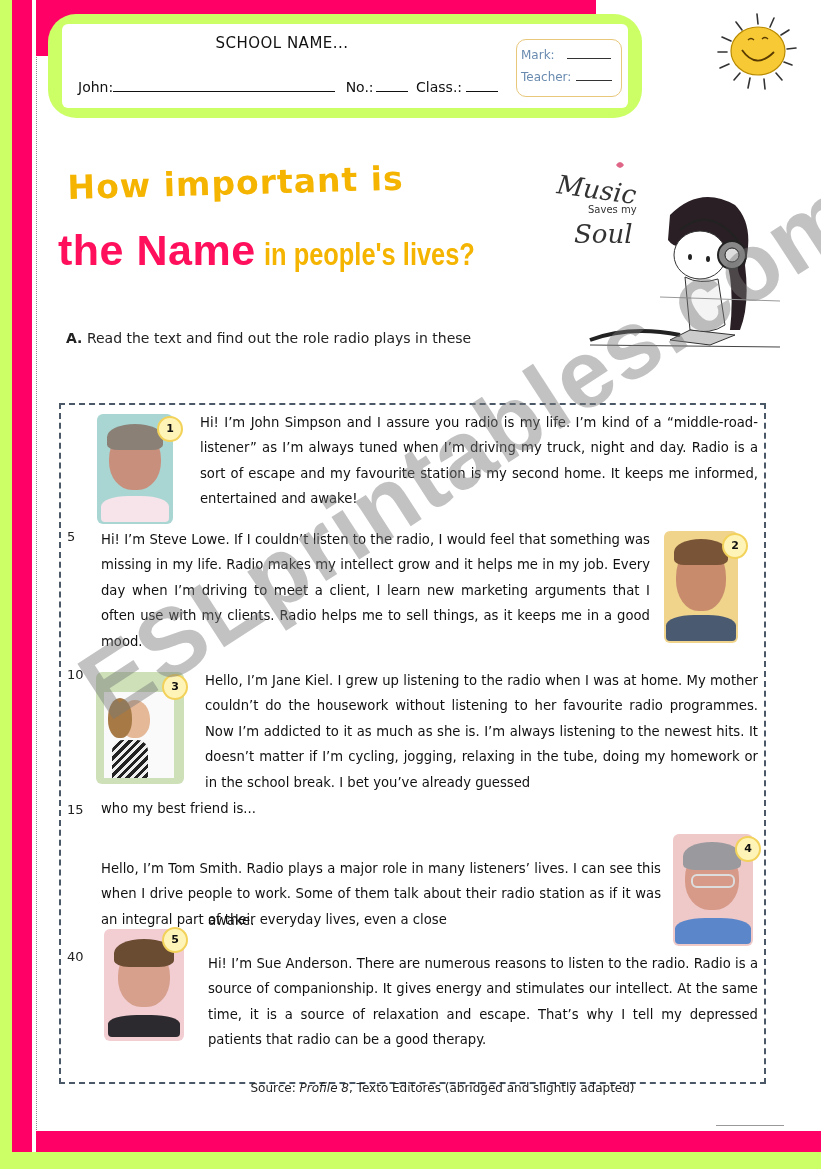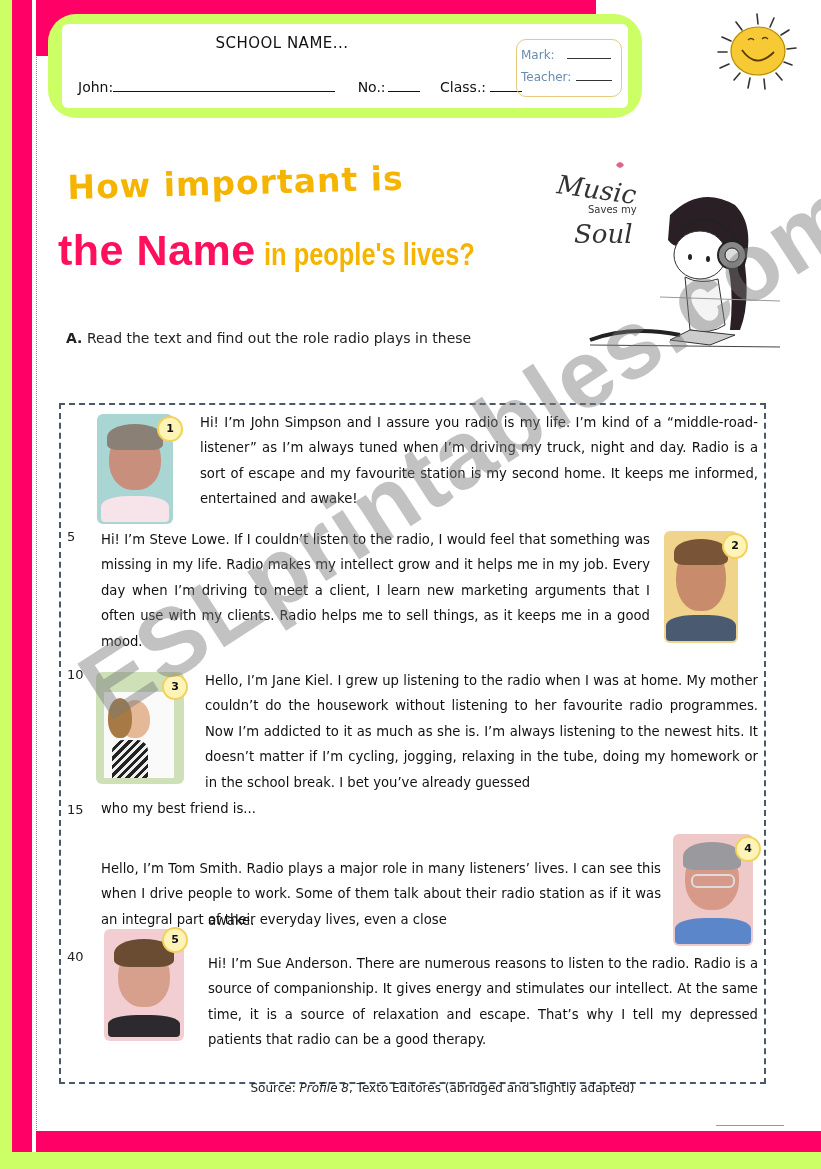--- a/index.html
+++ b/index.html
@@ -70,22 +70,22 @@
 <div class="dotted-edge"></div>
 <div class="pink-bottom"></div>
 <div class="lime-bottom"></div>
 <div class="small-line"></div>
 
 <div class="header-box">
   <div class="header-inner">
     <div class="school-name">SCHOOL NAME...</div>
     <div class="name-line">
       <span>John:</span><span class="blank" style="width:222px"></span>
-      <span style="margin-left:18px">No.:</span><span class="blank" style="width:32px;margin-left:2px"></span>
-      <span style="margin-left:16px">Class.:</span><span class="blank" style="width:32px;margin-left:4px"></span>
+      <span style="margin-left:6px">No.:</span><span class="blank" style="width:32px;margin-left:2px"></span>
+      <span style="margin-left:4px">Class.:</span><span class="blank" style="width:32px;margin-left:4px"></span>
     </div>
     <div class="mark-box">
       <div><span>Mark:</span><span class="blank" style="width:44px;margin-left:12px"></span></div>
       <div><span>Teacher:</span><span class="blank" style="width:36px;margin-left:5px"></span></div>
     </div>
   </div>
 </div>
 
 <svg class="sun" viewBox="0 0 86 80">
   <g stroke="#333" stroke-width="1.6" stroke-linecap="round">

